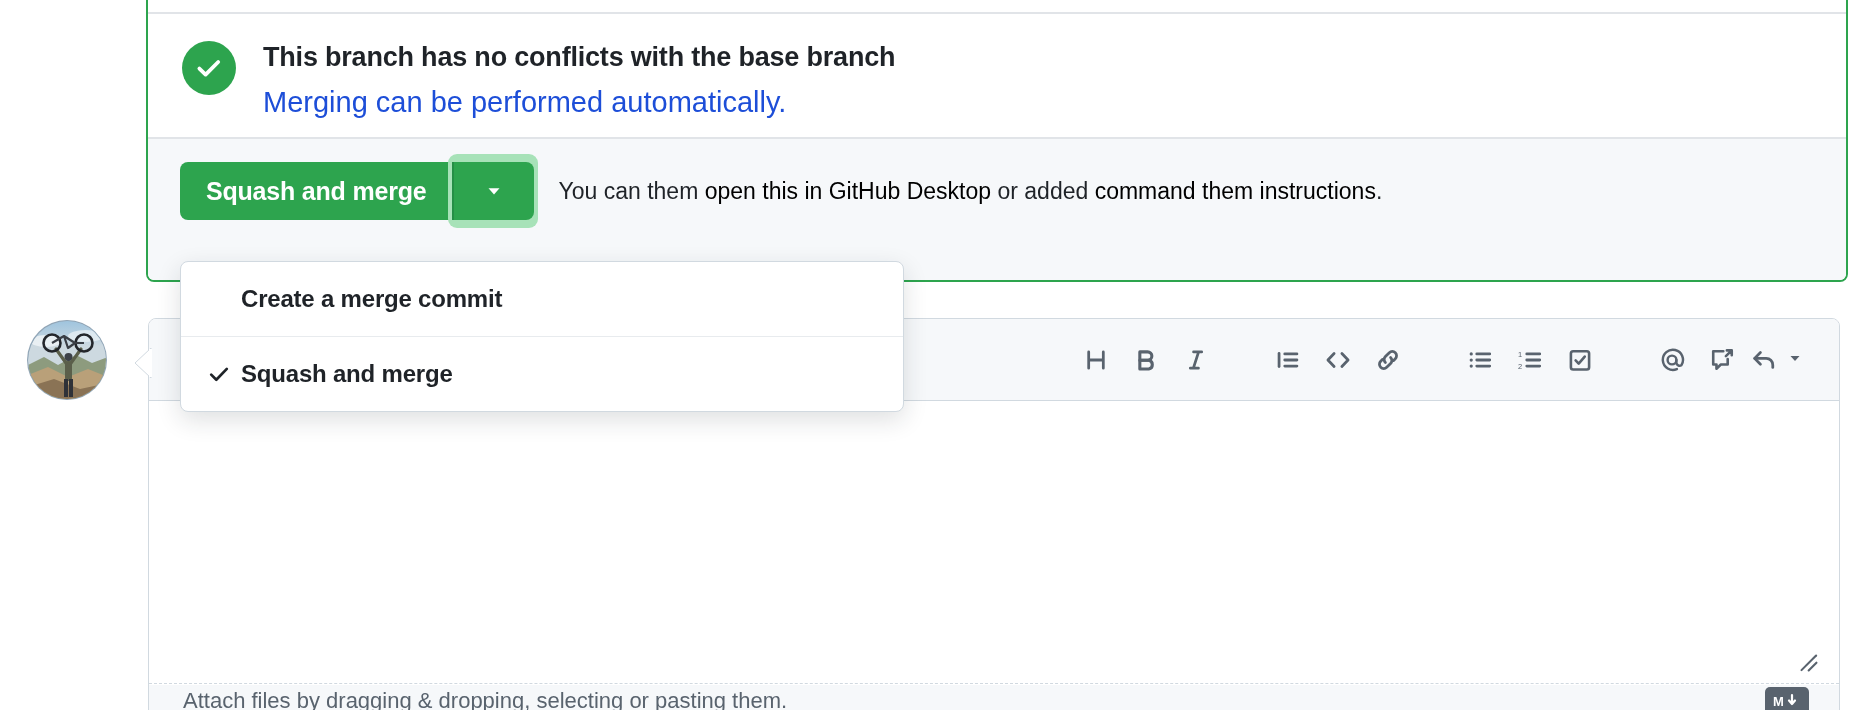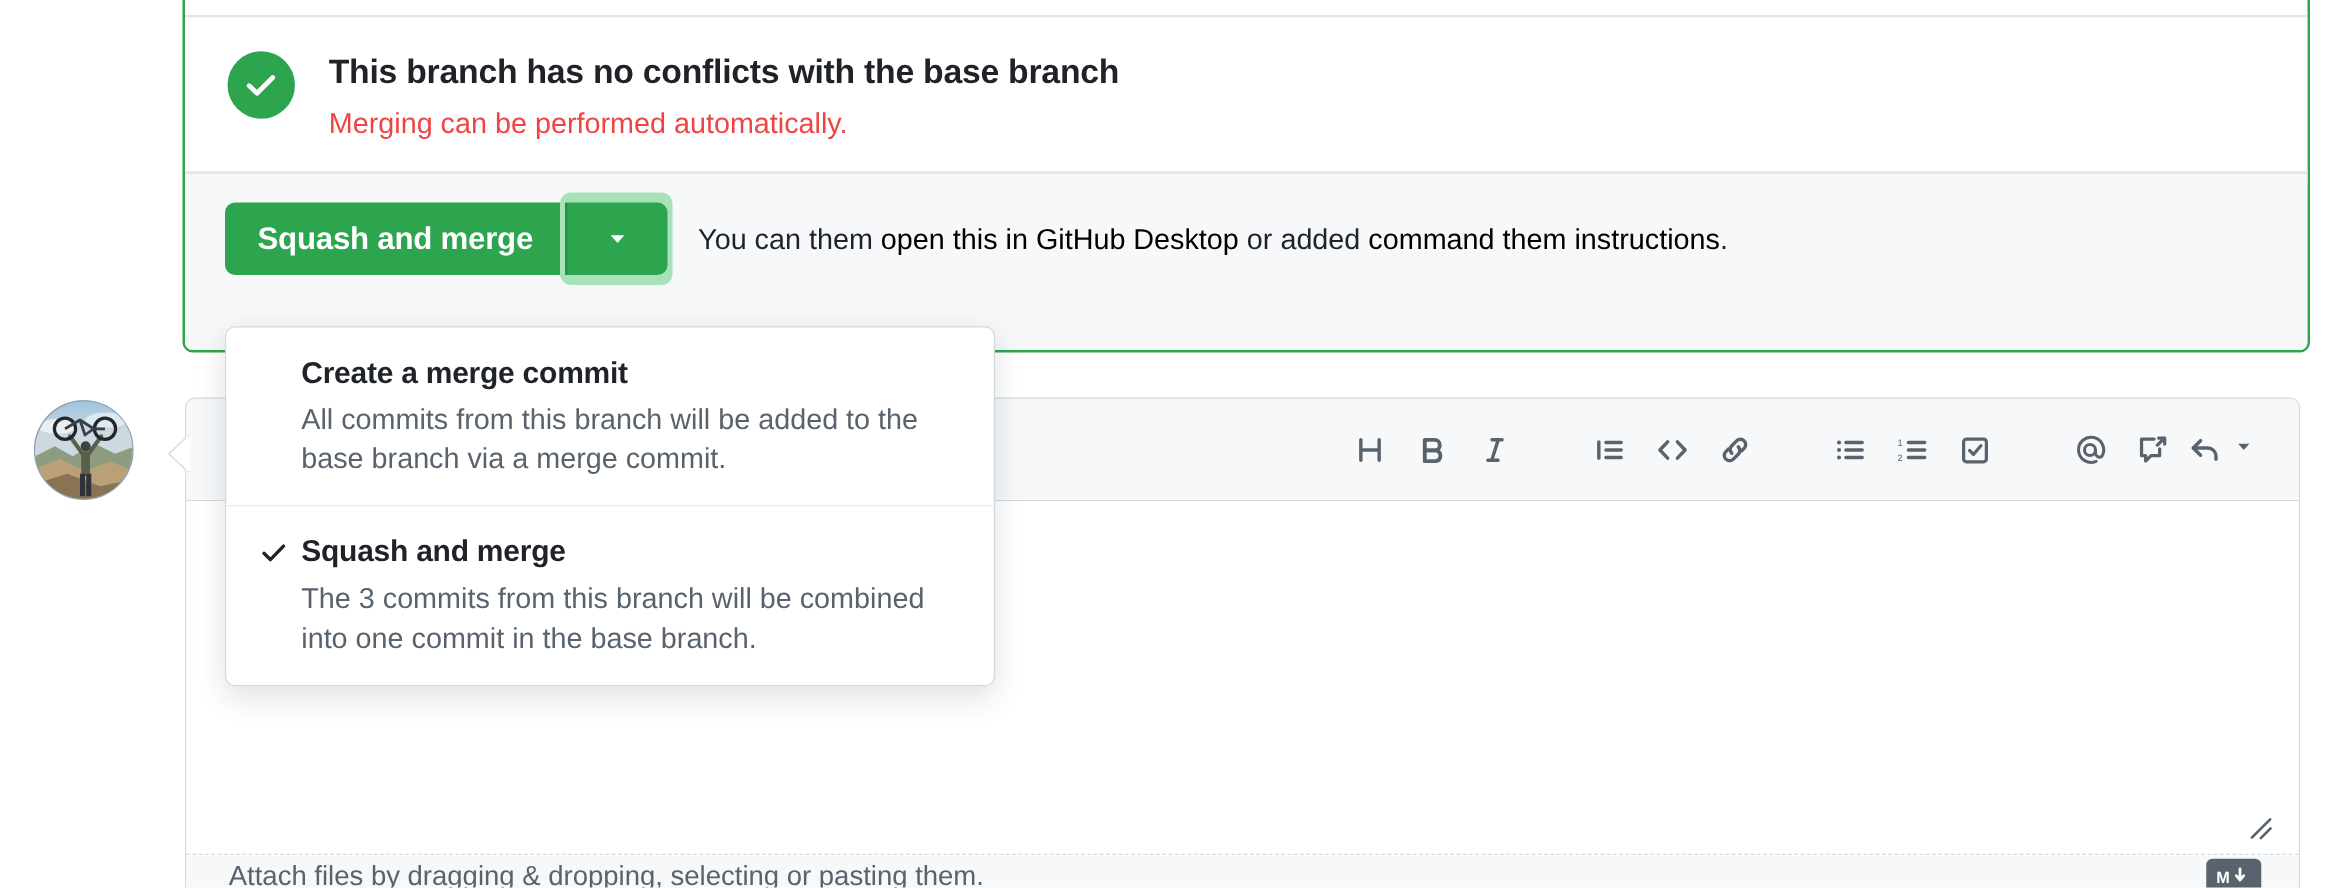--- a/index.html
+++ b/index.html
@@ -66,22 +66,22 @@
   .status-text { margin-left: 27px; padding-top: 1px; }
 
   .status-title {
     font-size: 27px;
     font-weight: 700;
     color: #1f2328;
     line-height: 1.25;
     letter-spacing: -0.2px;
   }
   .status-sub {
-    font-size: 23px;
-    color: #ef4444;
+    font-size: 29px;
+    color: #1d4ed8;
     line-height: 1.4;
     margin-top: 7px;
   }
 
   
   .merge-actions {
     position: absolute;
     left: 0; right: 0;
     top: 149px;
     bottom: 0;
@@ -152,21 +152,21 @@
   .also-text a {
     color: #000000;
     text-decoration: none;
   }
 
   
   .dropdown {
     position: absolute;
     left: 180px;
     top: 261px;
-    width: 616px;
+    width: 724px;
     background: #ffffff;
     border: 1px solid #d1d9e0;
     border-radius: 8px;
     box-shadow: 0 8px 24px rgba(31,35,40,0.14);
     z-index: 40;
     overflow: hidden;
   }
 
   .dd-item {
     position: relative;
@@ -518,28 +518,26 @@
           <path d="M20 4 V12 M17 9.5 L20 13 L23 9.5" stroke="#ffffff" stroke-width="2.2" fill="none" stroke-linecap="round" stroke-linejoin="round"></path>
         </svg>
       </div>
     </div>
   </div>
 
   <div class="dropdown">
 
     <div class="dd-item">
       <div class="dd-title">Create a merge commit</div>
-      <div class="dd-desc">All commits from this branch will be added to the base branch via a merge commit.</div>
     </div>
 
     <div class="dd-item">
       <span class="dd-check">
         <svg width="24" height="24" viewBox="0 0 16 16" fill="none" stroke="#1f2328" stroke-width="1.8" stroke-linecap="round" stroke-linejoin="round">
           <path d="M2.8 8.4 L6.2 11.8 L13.2 4.6"></path>
         </svg>
       </span>
       <div class="dd-title">Squash and merge</div>
-      <div class="dd-desc">The 3 commits from this branch will be combined into one commit in the base branch.</div>
     </div>
 
   </div>
 
 </div>
 
 </body></html>

